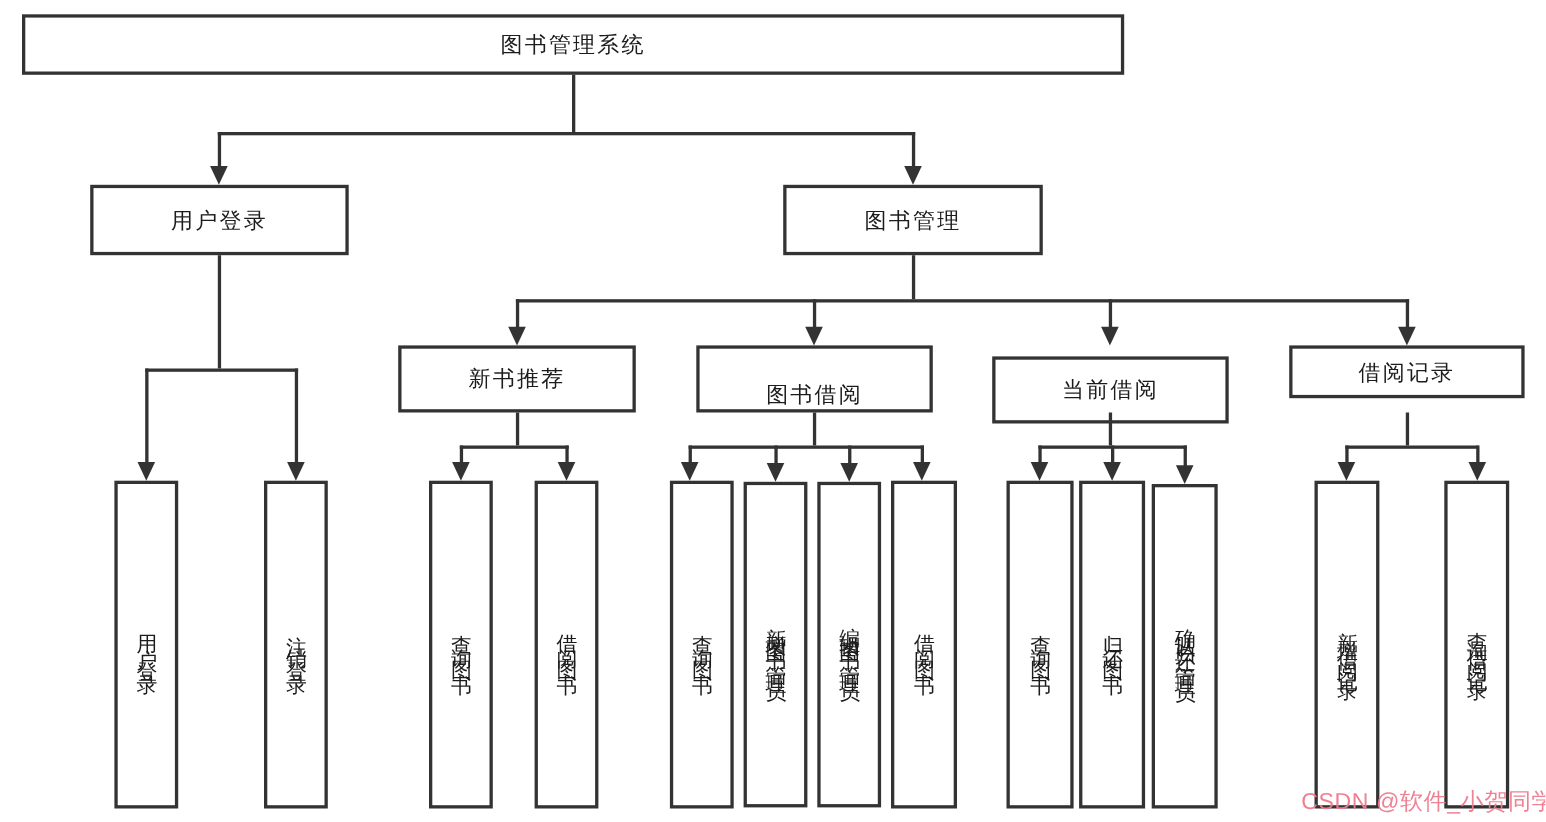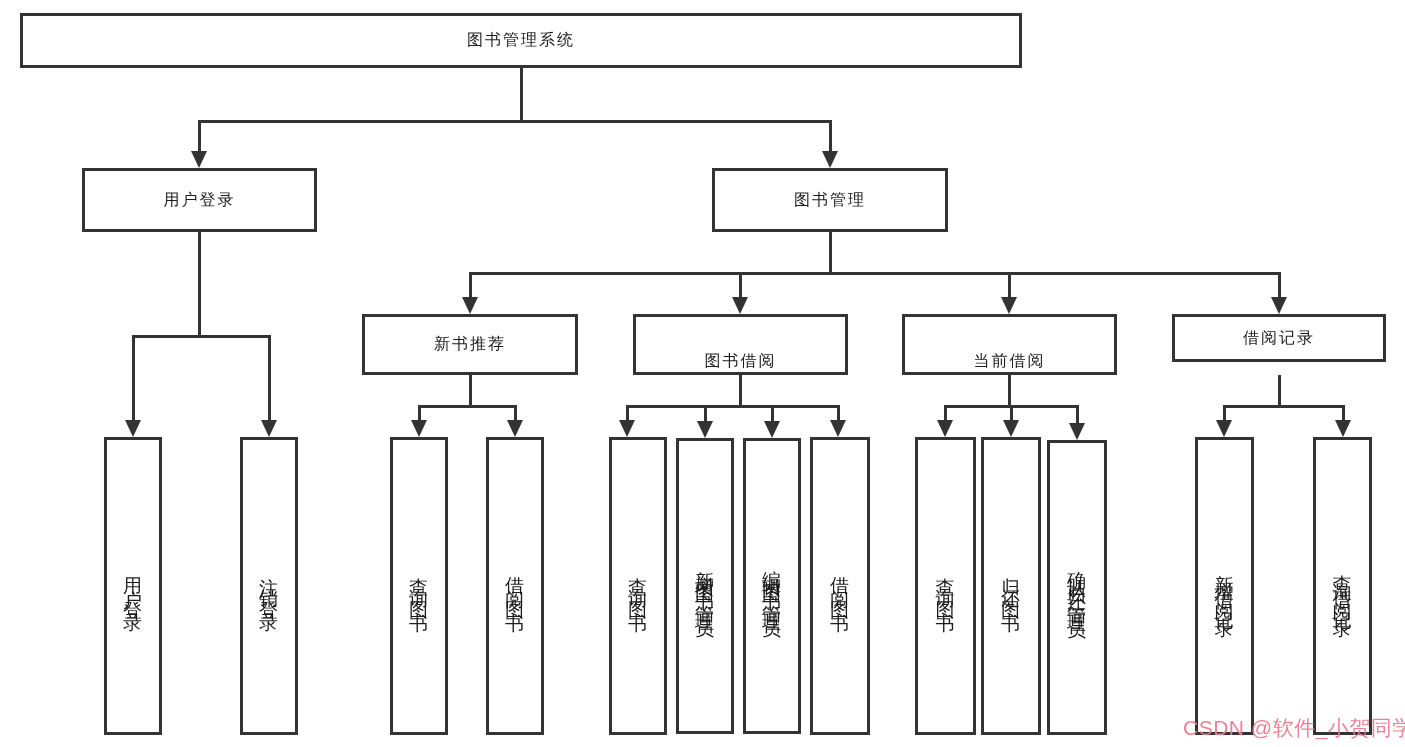--- a/index.html
+++ b/index.html
@@ -19,21 +19,21 @@
   }
   
   .hbox{
     position:absolute;
     box-sizing:border-box;
     border:3px solid var(--line);
     background:var(--bg);
     display:flex;align-items:center;justify-content:center;
   }
   .htext{
-    font-size:16px;
+    font-size:20px;
     letter-spacing:2px;
     color:var(--ink);
     white-space:nowrap;
   }
   
   .vbox{
     position:absolute;
     box-sizing:border-box;
     width:58px;height:298px;
     border:3px solid var(--line);
@@ -87,21 +87,21 @@
   <div class="hbox" style="left:712px;top:168px;width:236px;height:64px;">
     <span class="htext">图书管理</span>
   </div>
 
   <div class="hbox" style="left:362px;top:314px;width:216px;height:61px;">
     <span class="htext">新书推荐</span>
   </div>
   <div class="hbox" style="left:633px;top:314px;width:215px;height:61px;align-items:flex-end;">
     <span class="htext">图书借阅</span>
   </div>
-  <div class="hbox" style="left:902px;top:314px;width:215px;height:61px;align-items:flex-end;">
+  <div class="hbox" style="left:902px;top:324px;width:215px;height:61px;">
     <span class="htext">当前借阅</span>
   </div>
   <div class="hbox" style="left:1172px;top:314px;width:214px;height:48px;">
     <span class="htext">借阅记录</span>
   </div>
 
   <div class="vbox" style="left:104px;top:437px;">
     <span class="vtext">用户登录</span>
   </div>
   <div class="vbox" style="left:240px;top:437px;">

